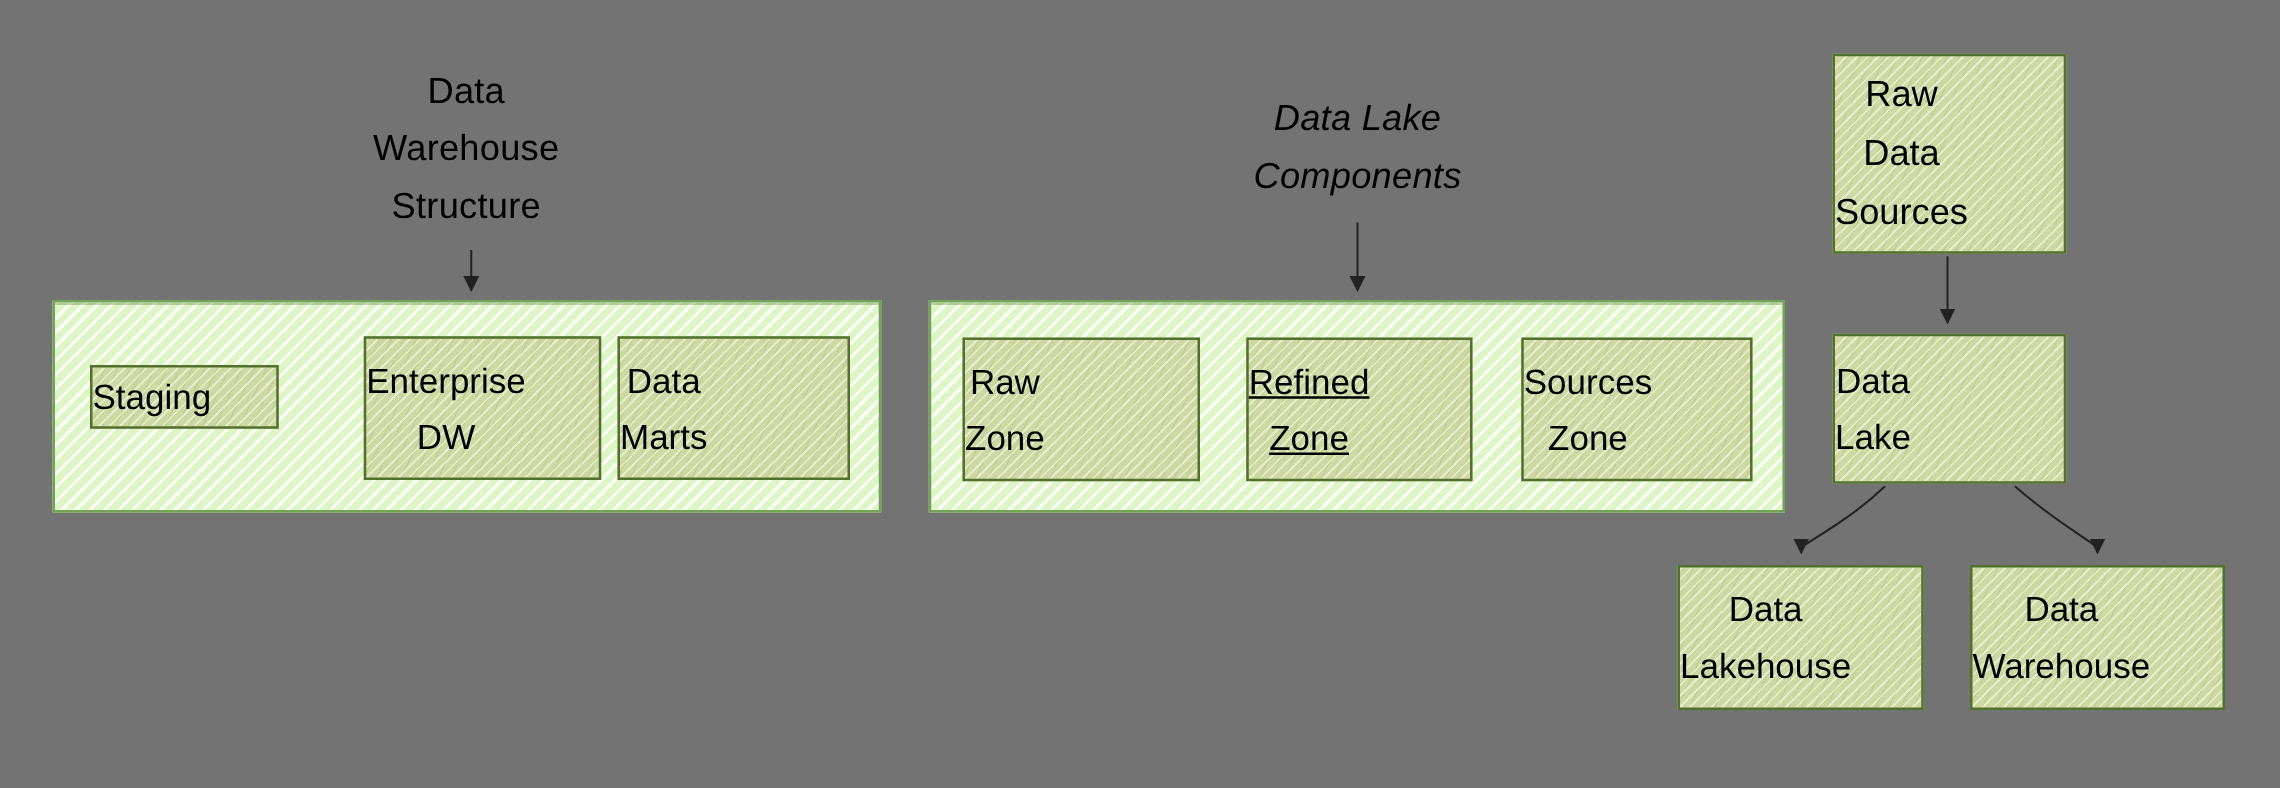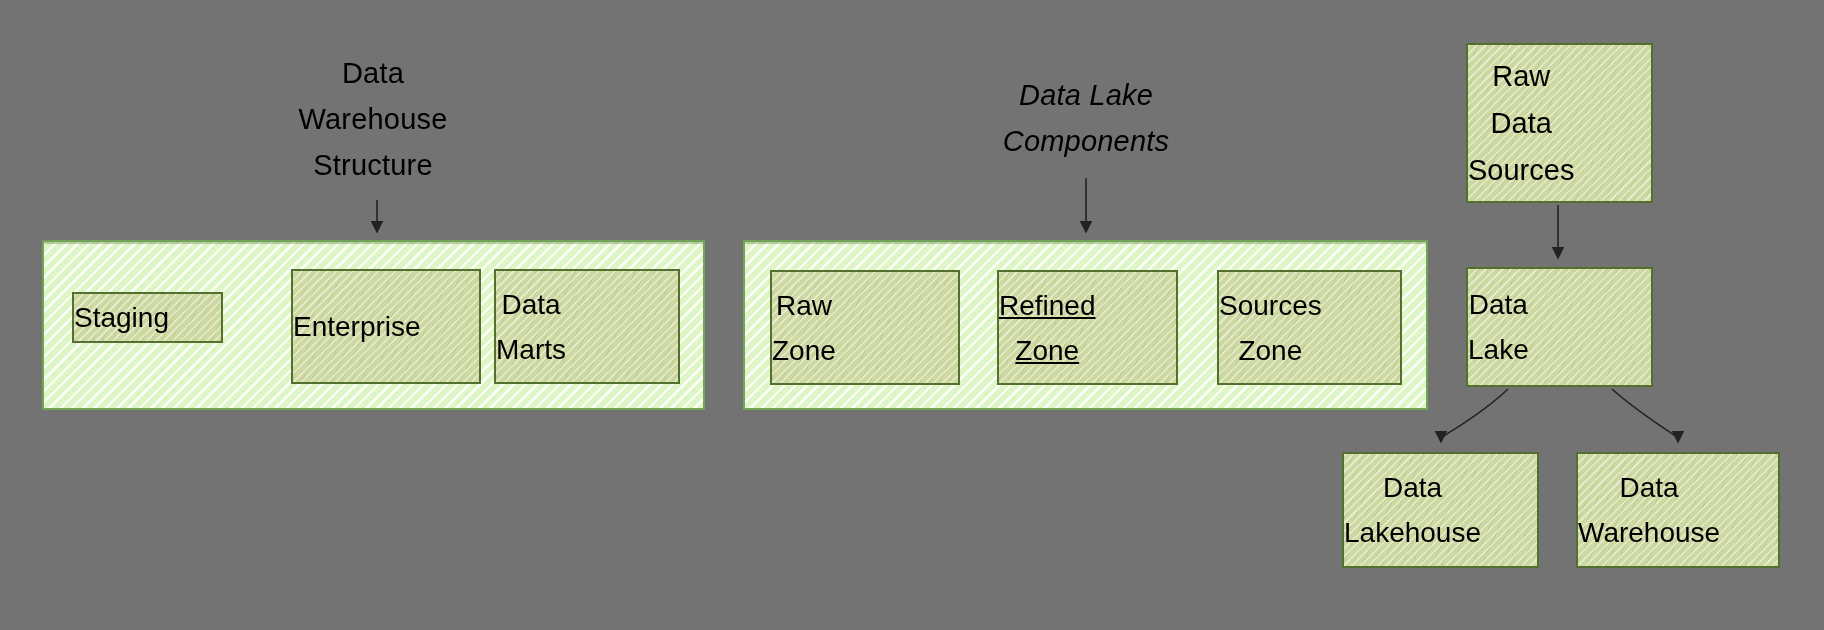--- a/index.html
+++ b/index.html
@@ -58,20 +58,21 @@
 
   <div class="node" style="left:72px; top:292px; width:151px; height:51px;">
     <div class="lines">
       <div>Staging</div>
     </div>
   </div>
 
   <div class="node" style="left:262px; top:269px; width:190px; height:115px;margin-left:29px;">
     <div class="lines">
       <div>Enterprise</div>
+      <div>DW</div>
     </div>
   </div>
 
   <div class="node" style="left:494px; top:269px; width:186px; height:115px;">
     <div class="lines">
       <div>Data</div>
       <div>Marts</div>
     </div>
   </div>
 

